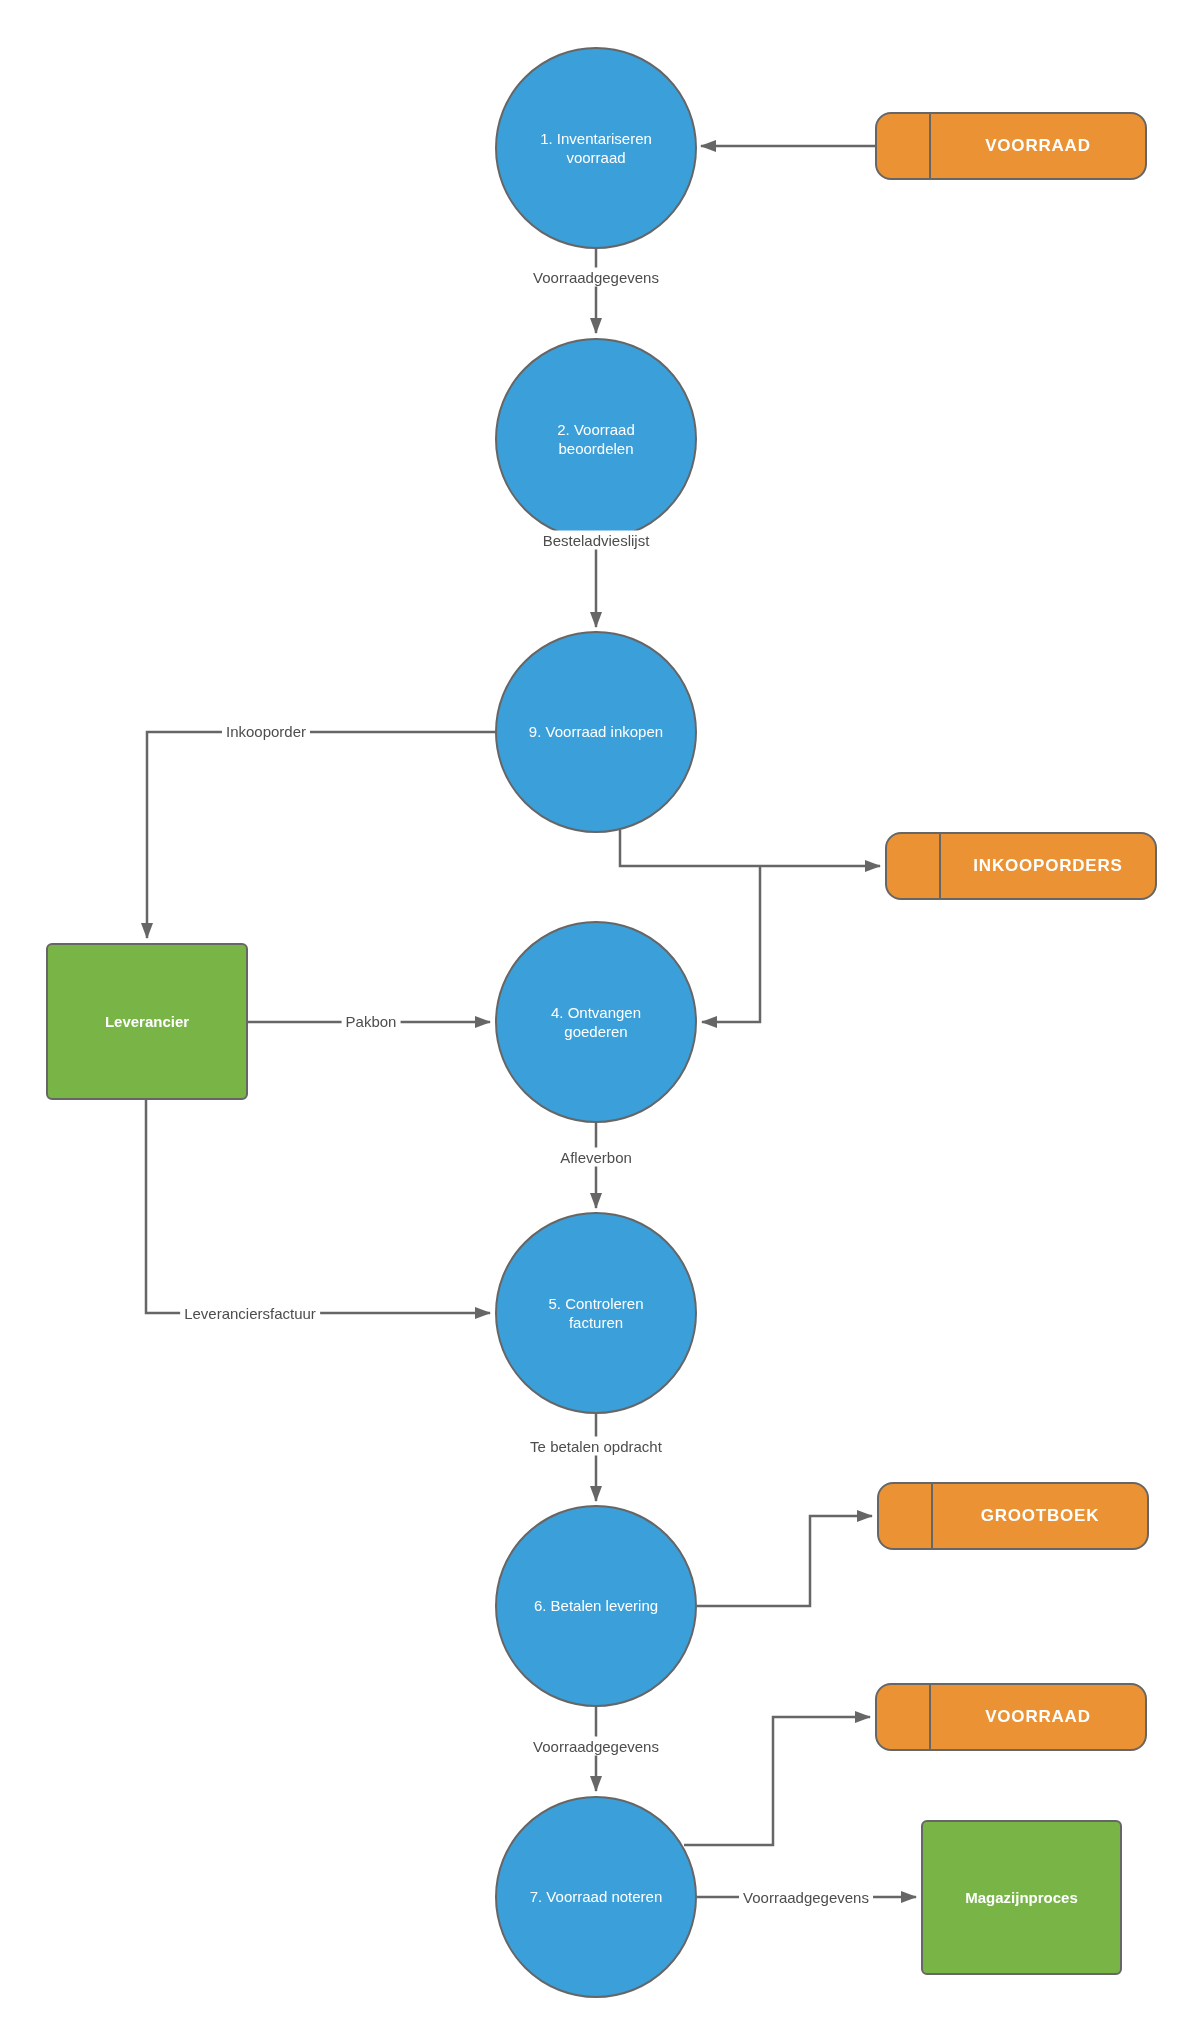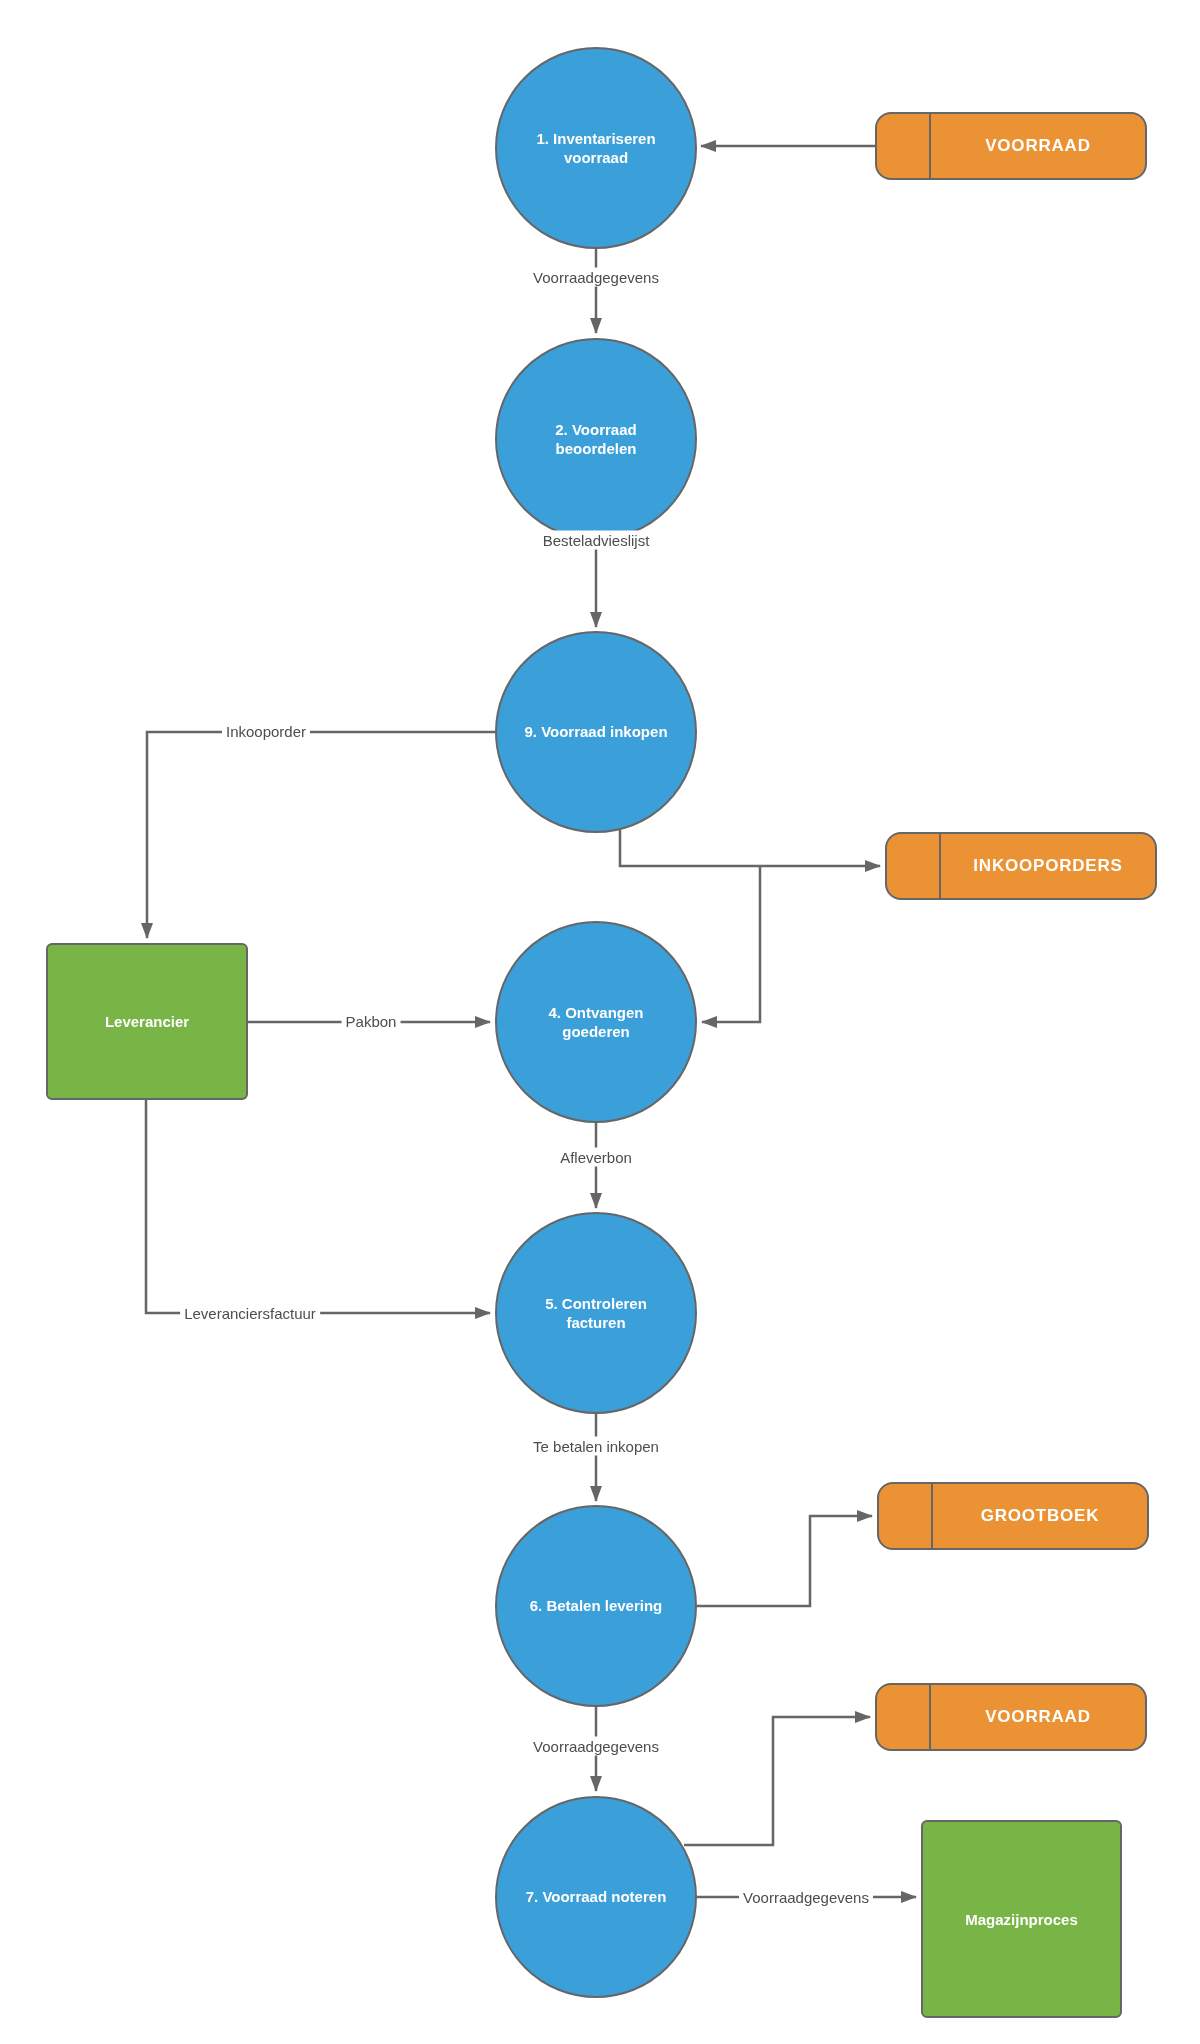--- a/index.html
+++ b/index.html
@@ -10,21 +10,21 @@
   .wires{position:absolute;left:0;top:0;width:1200px;height:2044px;}
   .wires path{stroke:var(--connector,#666);stroke-width:2.5;fill:none;}
   #arrowhead path{fill:var(--connector,#666);stroke:none;}
   .process{
     position:absolute;width:202px;height:202px;border-radius:50%;
     background:var(--process-fill,#3B9FD9);border:2px solid var(--shape-border,#666);
     box-sizing:border-box;display:flex;align-items:center;justify-content:center;
   }
   .process .lbl{
     width:152px;text-align:center;color:var(--shape-text,#fff);
-    font-size:15px;font-weight:bold;line-height:1.3;
+    font-size:15px;font-weight:normal;line-height:1.3;
   }
   .store{
     position:absolute;width:272px;height:68px;border-radius:16px;
     background:var(--store-fill,#EB9334);border:2px solid var(--shape-border,#666);
     box-sizing:border-box;
   }
   .store .divider{position:absolute;left:52px;top:0;bottom:0;width:2px;background:var(--shape-border,#666);}
   .store .lbl{
     position:absolute;left:54px;right:0;top:0;bottom:0;
     display:flex;align-items:center;justify-content:center;
@@ -104,27 +104,27 @@
     <div class="lbl">INKOOPORDERS</div>
   </div>
   <div class="store" style="left:875px;top:1683px;">
     <div class="divider"></div>
     <div class="lbl">VOORRAAD</div>
   </div>
 
   <div class="entity" style="left:46px;top:943px;width:202px;height:157px;">
     <div class="lbl">Leverancier</div>
   </div>
-  <div class="entity" style="left:921px;top:1820px;width:201px;height:198px;">
+  <div class="entity" style="left:921px;top:1820px;width:201px;height:155px;">
     <div class="lbl">Magazijnproces</div>
   </div>
 
   <span class="flow-label" style="left:596px;top:277px;">Voorraadgegevens</span>
   <span class="flow-label" style="left:596px;top:540px;">Besteladvieslijst</span>
   <span class="flow-label" style="left:266px;top:731px;">Inkooporder</span>
   <span class="flow-label" style="left:371px;top:1021px;">Pakbon</span>
   <span class="flow-label" style="left:596px;top:1157px;">Afleverbon</span>
   <span class="flow-label" style="left:250px;top:1313px;">Leveranciersfactuur</span>
-  <span class="flow-label" style="left:596px;top:1446px;">Te betalen inkopen</span>
+  <span class="flow-label" style="left:596px;top:1446px;">Te betalen opdracht</span>
   <span class="flow-label" style="left:596px;top:1746px;">Voorraadgegevens</span>
   <span class="flow-label" style="left:806px;top:1897px;">Voorraadgegevens</span>
 
 </div>
 
 </body></html>

